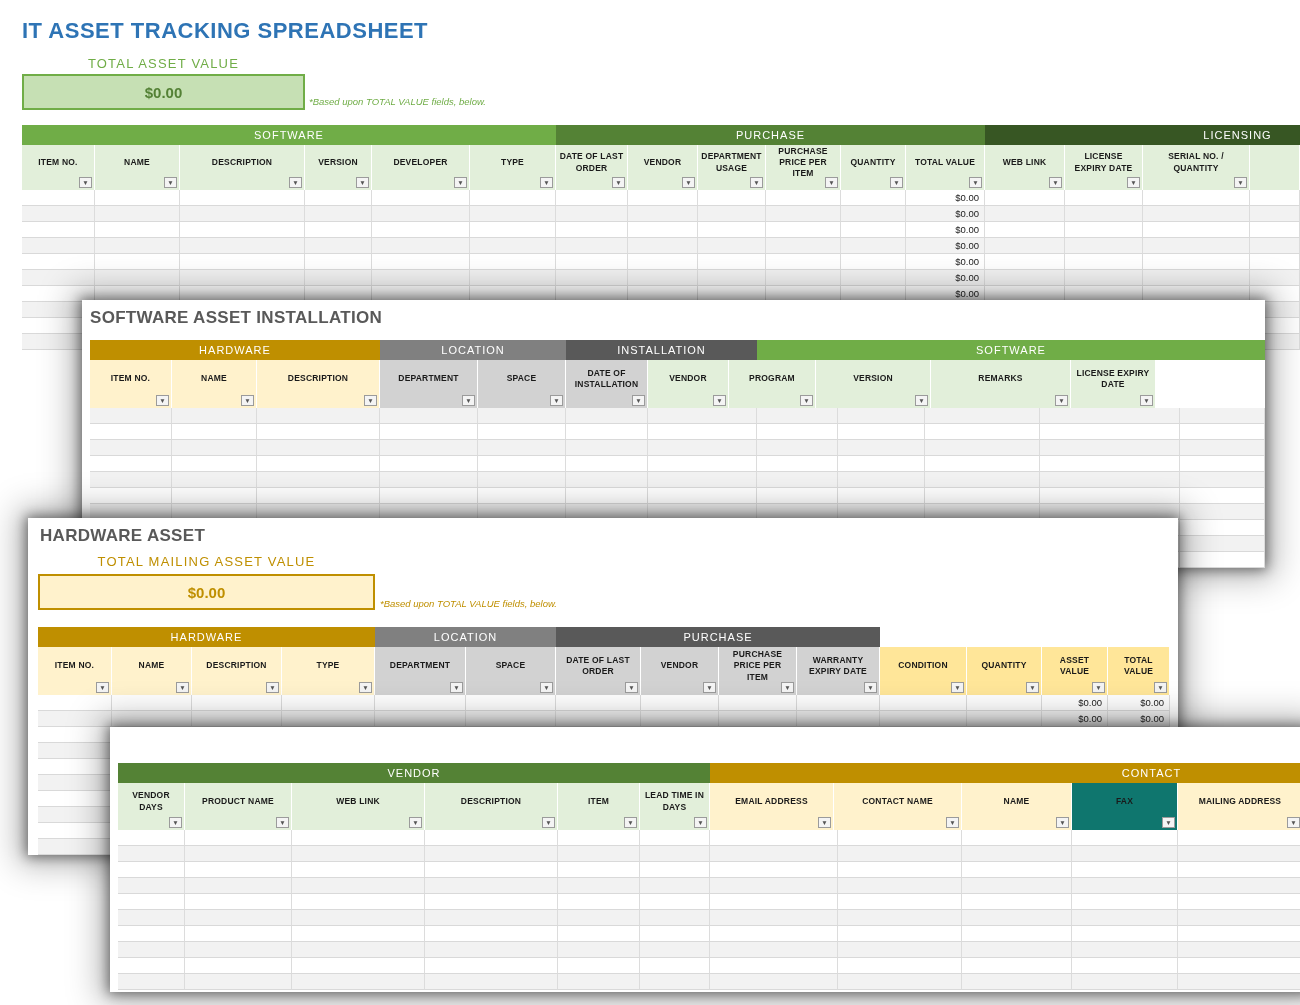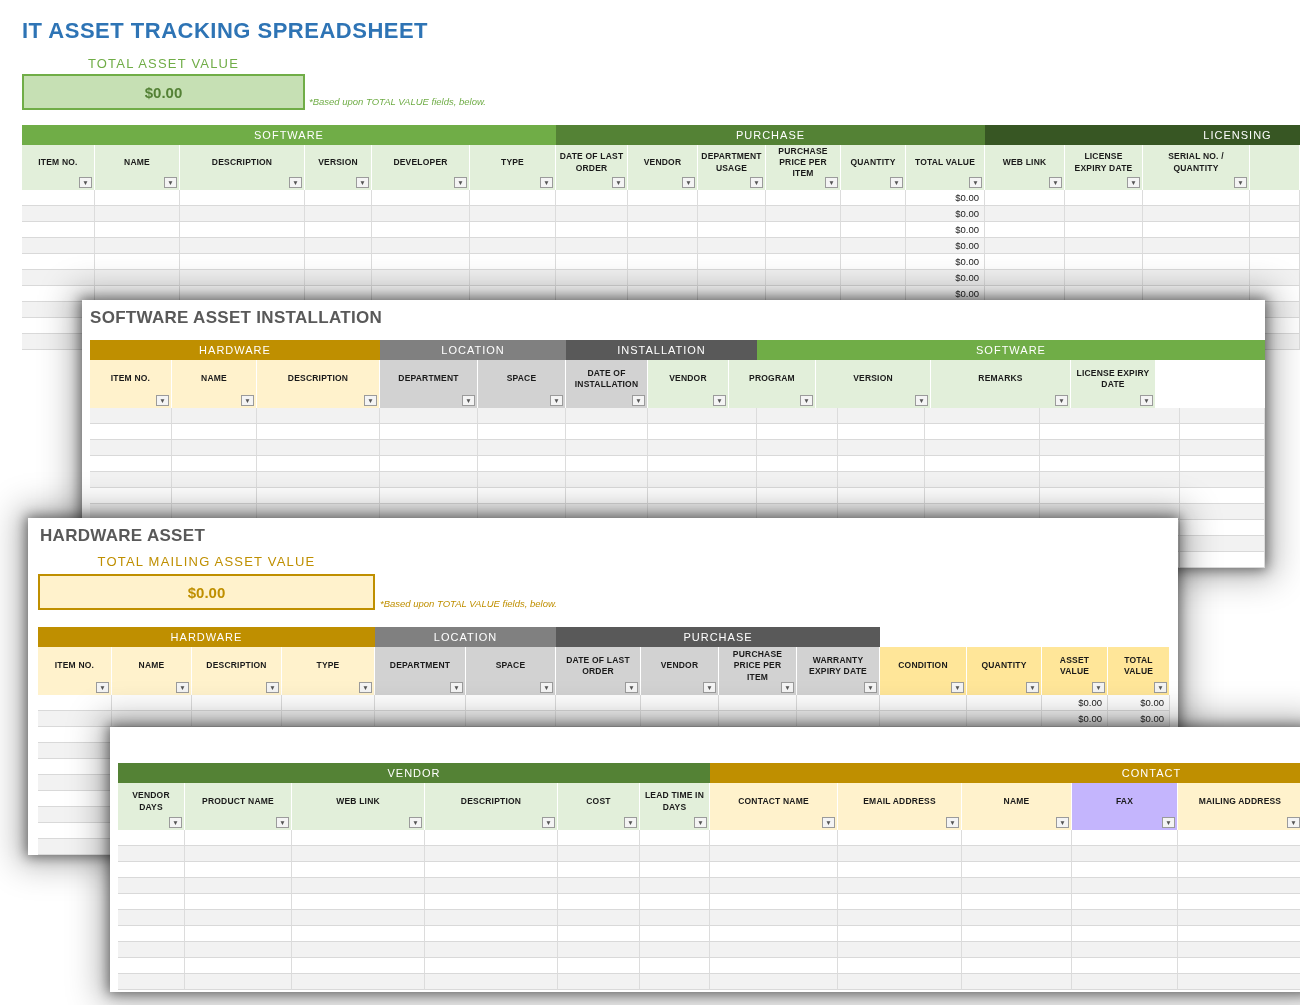--- a/index.html
+++ b/index.html
@@ -786,40 +786,40 @@
           </div>
           <div class="hcell" style="width: 133px; height: 47px; background: rgb(226, 239, 218);">
             <div class="hlbl">WEB LINK</div>
             <div class="dd">▼</div>
           </div>
           <div class="hcell" style="width: 133px; height: 47px; background: rgb(226, 239, 218);">
             <div class="hlbl">DESCRIPTION</div>
             <div class="dd">▼</div>
           </div>
           <div class="hcell" style="width: 82px; height: 47px; background: rgb(226, 239, 218);">
-            <div class="hlbl">COST</div>
+            <div class="hlbl">ITEM</div>
             <div class="dd">▼</div>
           </div>
           <div class="hcell" style="width: 70px; height: 47px; background: rgb(226, 239, 218);">
             <div class="hlbl">LEAD TIME IN DAYS</div>
             <div class="dd">▼</div>
           </div>
+          <div class="hcell" style="width: 124px; height: 47px; background: rgb(255, 242, 204);">
+            <div class="hlbl">EMAIL ADDRESS</div>
+            <div class="dd">▼</div>
+          </div>
           <div class="hcell" style="width: 128px; height: 47px; background: rgb(255, 242, 204);">
             <div class="hlbl">CONTACT NAME</div>
             <div class="dd">▼</div>
           </div>
-          <div class="hcell" style="width: 124px; height: 47px; background: rgb(255, 242, 204);">
-            <div class="hlbl">EMAIL ADDRESS</div>
-            <div class="dd">▼</div>
-          </div>
           <div class="hcell" style="width: 110px; height: 47px; background: rgb(255, 242, 204);">
             <div class="hlbl">NAME</div>
             <div class="dd">▼</div>
           </div>
-          <div class="hcell" style="width: 106px; height: 47px; background: #c4b5fd;">
+          <div class="hcell" style="width: 106px; height: 47px; background: #0f766e;">
             <div class="hlbl">FAX</div>
             <div class="dd">▼</div>
           </div>
           <div class="hcell" style="width: 125px; height: 47px; background: rgb(255, 242, 204);">
             <div class="hlbl">MAILING ADDRESS</div>
             <div class="dd">▼</div>
           </div>
         </div>
         <div class="row" style="height: 16px; width: 1185px; background: rgb(255, 255, 255);">
           <div class="cell" style="width: 67px;"></div>

